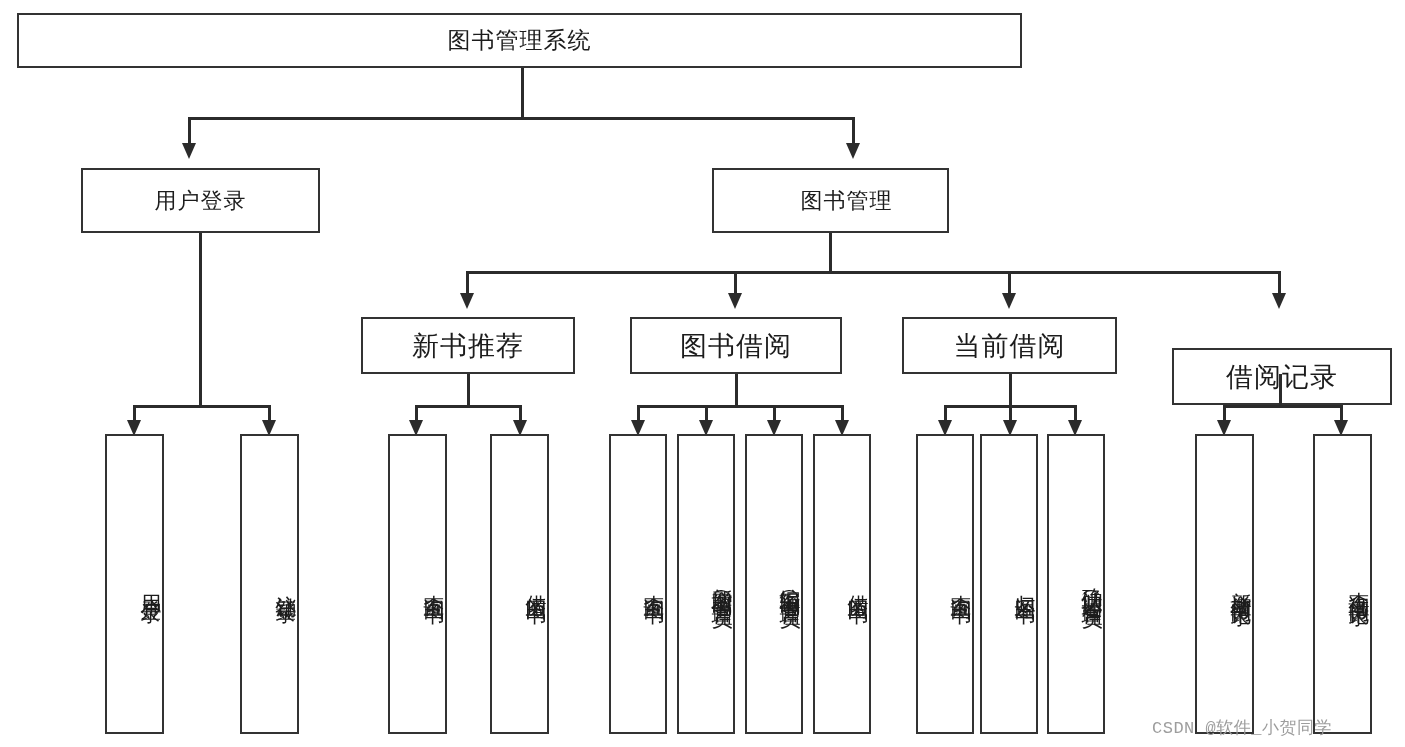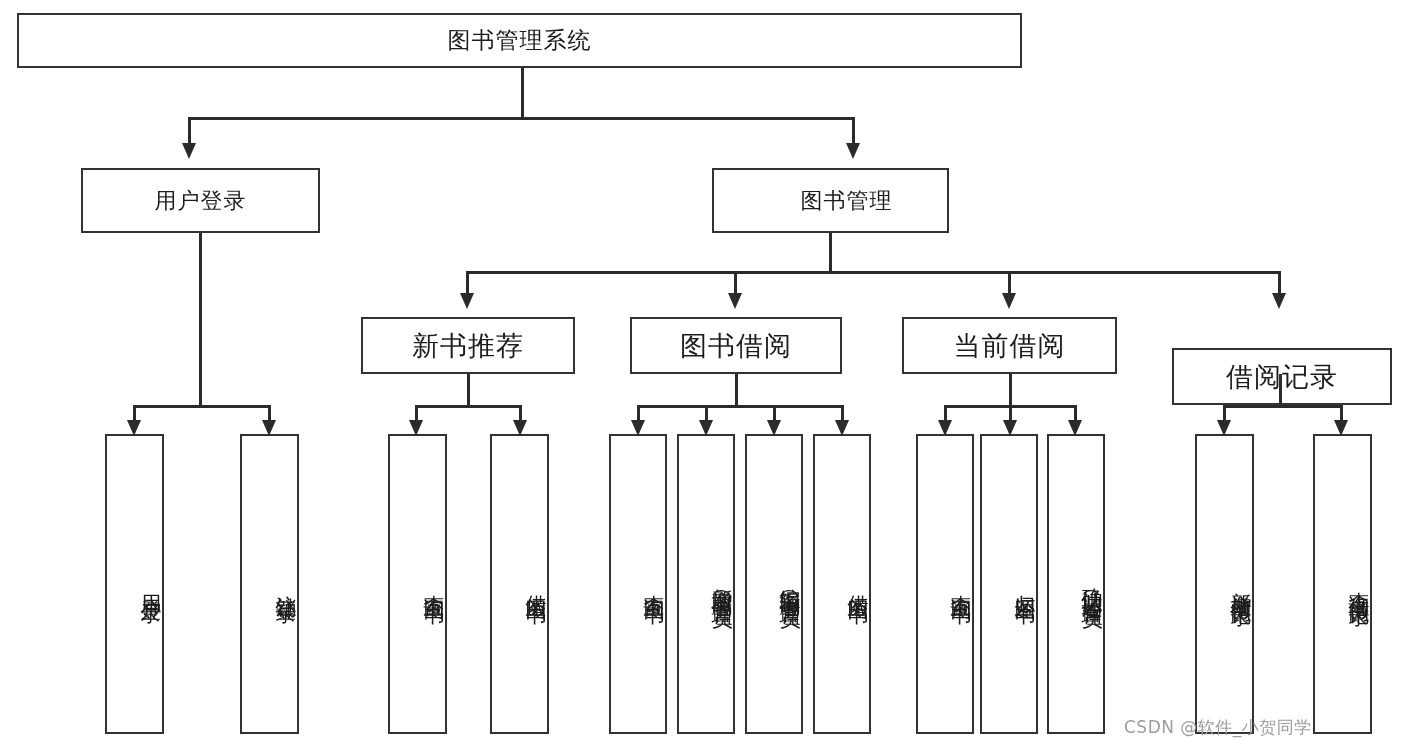--- a/index.html
+++ b/index.html
@@ -194,15 +194,15 @@
     <span class="vtext">确认归还（管理员）</span>
   </div>
 
   <div class="node leaf" style="left:1195px;top:434px;width:59px;height:300px;">
     <span class="vtext">新增借阅记录</span>
   </div>
   <div class="node leaf" style="left:1313px;top:434px;width:59px;height:300px;">
     <span class="vtext">查询借阅记录</span>
   </div>
 
-  <div class="watermark" style="left:1124px;top:716px;">CSDN @软件_小贺同学</div>
+  <div class="watermark" style="left:1152px;top:716px;font-family:Liberation Mono, monospace;">CSDN @软件_小贺同学</div>
 
 </div>
 
 </body></html>

